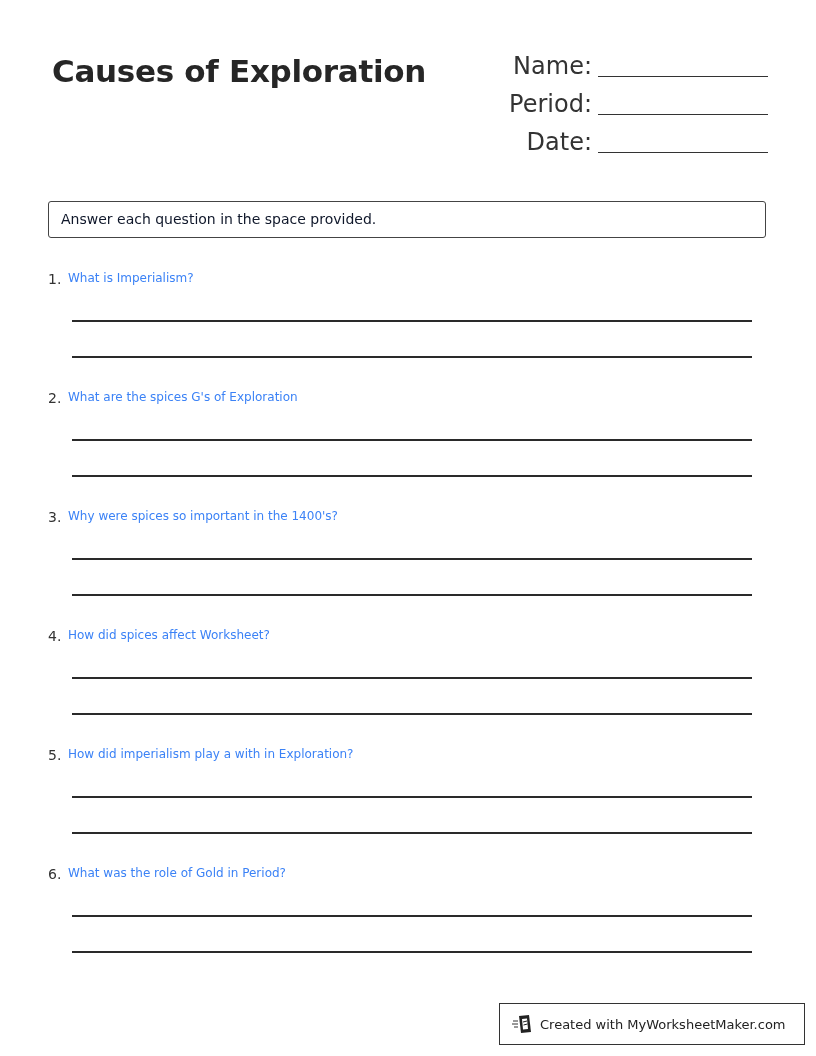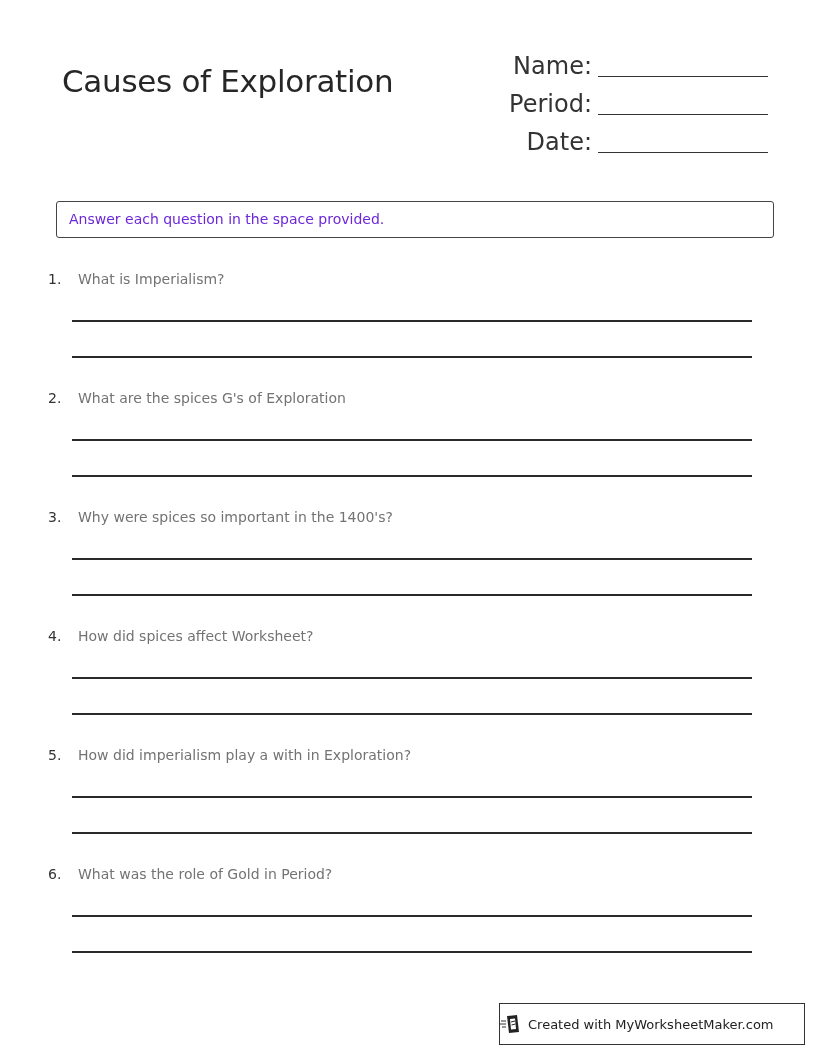--- a/index.html
+++ b/index.html
@@ -2,49 +2,49 @@
 <html><head>
 <meta charset="utf-8">
 <style>
   html, body { margin: 0; padding: 0; background: #ffffff; }
   body {
     width: 816px; height: 1056px; position: relative; overflow: hidden;
     font-family: "DejaVu Sans", sans-serif; color: #2b2b2b;
   }
   .title {
     position: absolute; left: 48px; top: 48px; width: 420px;
-    font-size: 31px; line-height: 39px; font-weight: normal; color: #262626;
-    letter-spacing: -0.3px; margin: 14px;
+    font-size: 31px; line-height: 39px; font-weight: bold; color: #262626;
+    letter-spacing: -0.3px; margin: 4px;
   }
   .fields { position: absolute; left: 500px; top: 50px; width: 268px; }
   .field-row { position: relative; height: 38px; }
   .field-label {
     position: absolute; right: 176px; top: 2px; font-size: 24px; color: #333;
     white-space: nowrap;
   }
   .field-line {
     position: absolute; left: 98px; width: 170px; top: 26px;
     border-bottom: 1.3px solid #333; height: 0;
   }
   .instructions {
     position: absolute; left: 48px; top: 201px; width: 718px; height: 37px;
     border: 1.3px solid #444; border-radius: 3px; box-sizing: border-box;
-    font-size: 14px; line-height: 35px; padding-left: 12px; color: #6d28d9; margin-left: 8px;
+    font-size: 14px; line-height: 35px; padding-left: 12px; color: #0f172a;
   }
   .question { position: absolute; left: 48px; width: 720px; height: 119px; }
   .q-num { position: absolute; left: 0; top: 0; font-size: 14px; color: #333; }
-  .q-text { position: absolute; left: 30px; top: 0; font-size: 14px; color: #737373; white-space: nowrap; }
+  .q-text { position: absolute; left: 20px; top: 0; font-size: 12px; color: #3b82f6; white-space: nowrap; }
   .answer-line {
     position: absolute; left: 24px; width: 680px; height: 0;
     border-bottom: 2px solid #2a2a2a;
   }
   .badge {
     position: absolute; left: 499px; top: 1003px; width: 306px; height: 42px;
     border: 1.3px solid #333; box-sizing: border-box; display: flex; align-items: center;
-    font-size: 13px; color: #222;
+    padding-left: 12px; font-size: 13px; color: #222;
   }
   .badge-icon { width: 22px; height: 22px; margin-right: 6px; }
 </style>
 </head>
 <body>
 
 <h1 class="title">
   <span>Causes of Exploration</span><br>
 </h1>
 

